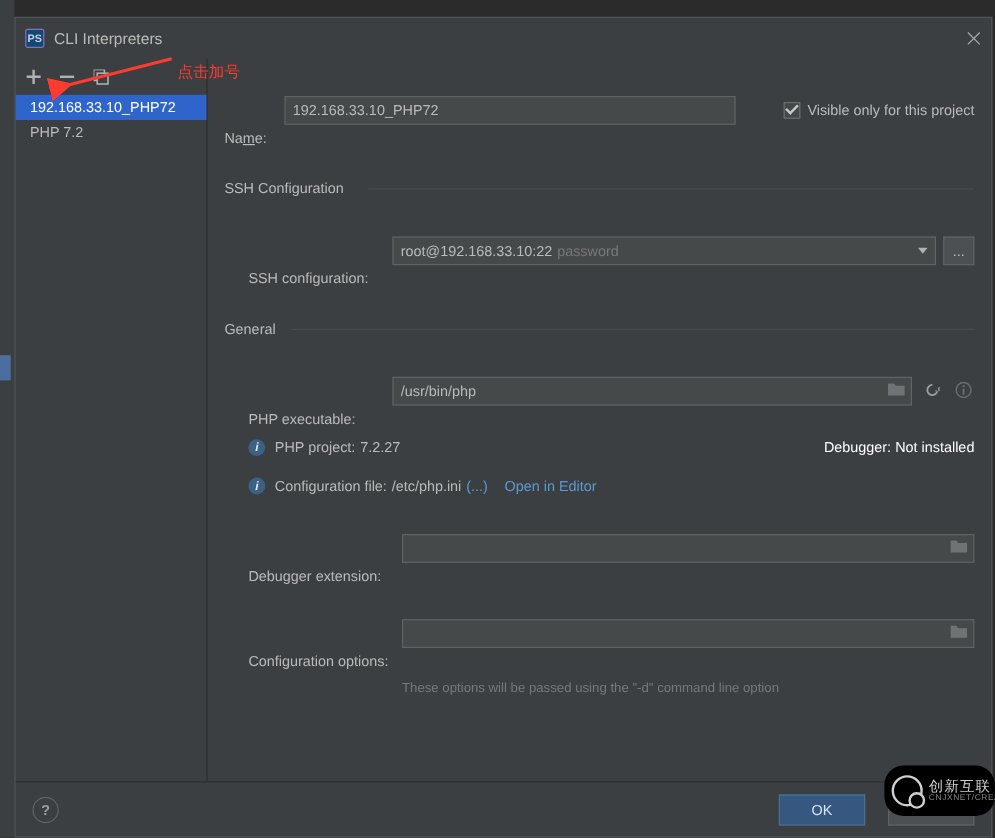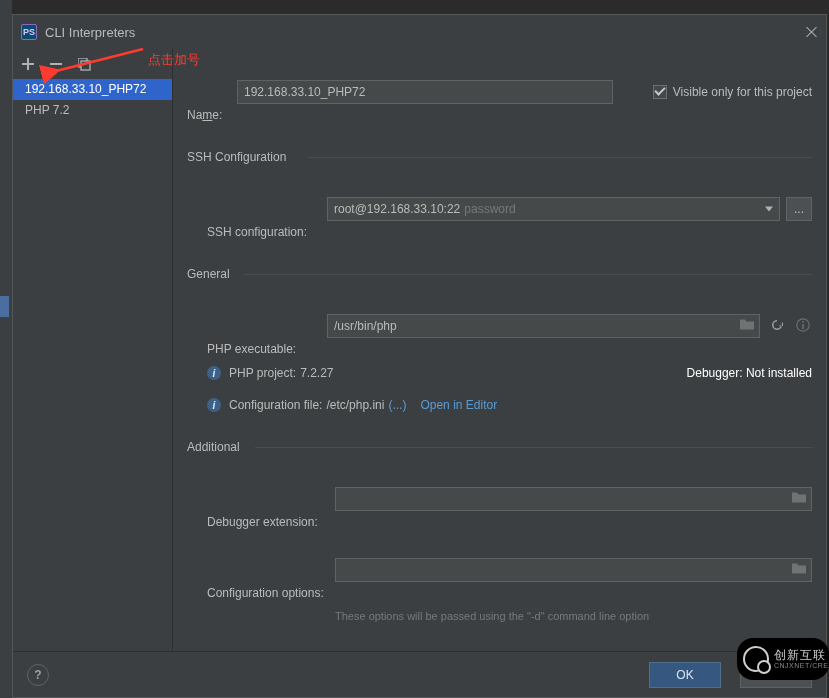--- a/index.html
+++ b/index.html
@@ -188,21 +188,20 @@
 
         <div class="info-row" style="margin-top:18px;">
           <div class="info-icon">i</div>
           <span class="ilbl">Configuration file:</span>
           <span class="ival">/etc/php.ini</span>
           <span class="link">(...)</span>
           <span class="link" style="margin-left:14px;">Open in Editor</span>
         </div>
       </div>
 
-      <div class="section-title additional" style="margin-top:28px;">Additional</div>
       <div class="section-body">
         <div class="row">
           <div class="lbl" style="width:128px;">Debugger extension:</div>
           <div class="input-with-icon">
             <input class="text" type="text" value="" style="">
             <span class="inp-icon">
               <svg width="14" height="12" viewBox="0 0 14 12">
                   <path d="M0 1h5l1.5 2H14v8H0z" fill="currentColor"></path>
                 </svg>
             </span>

